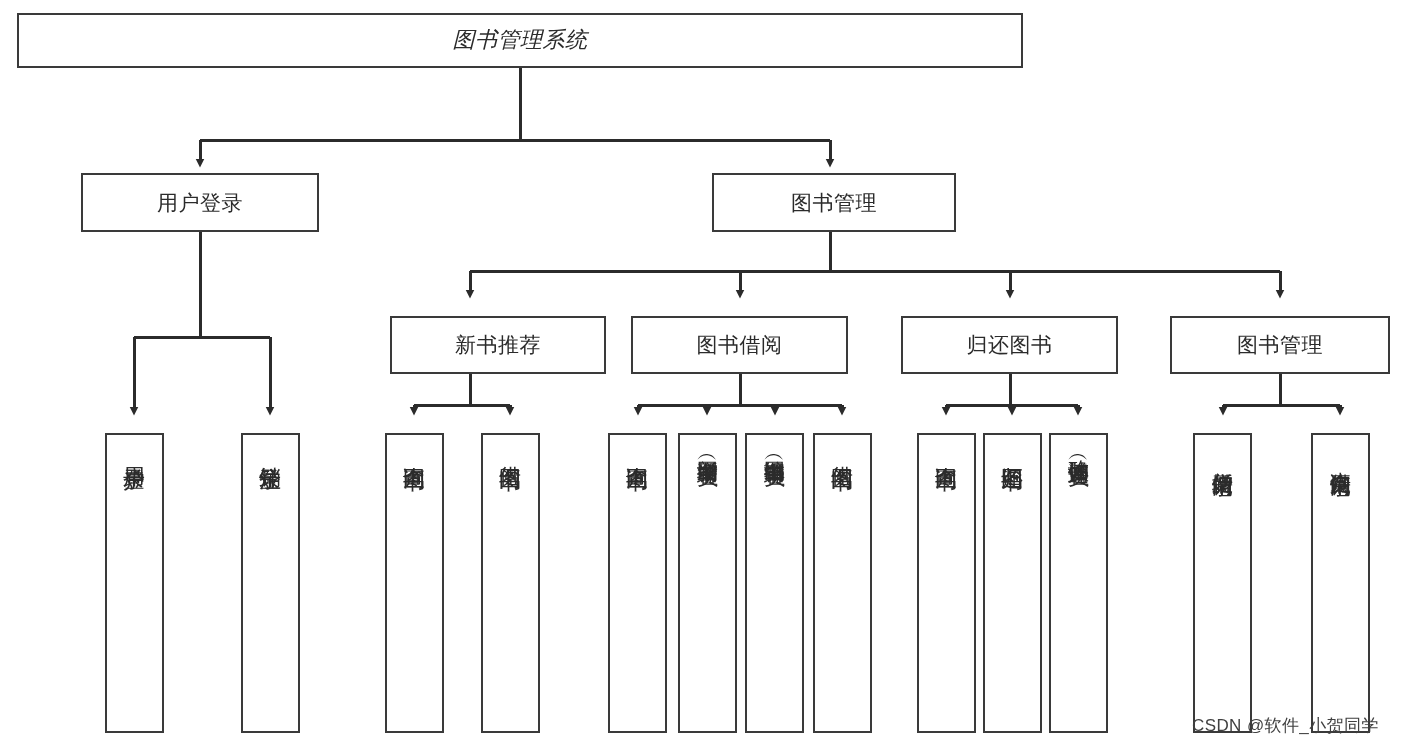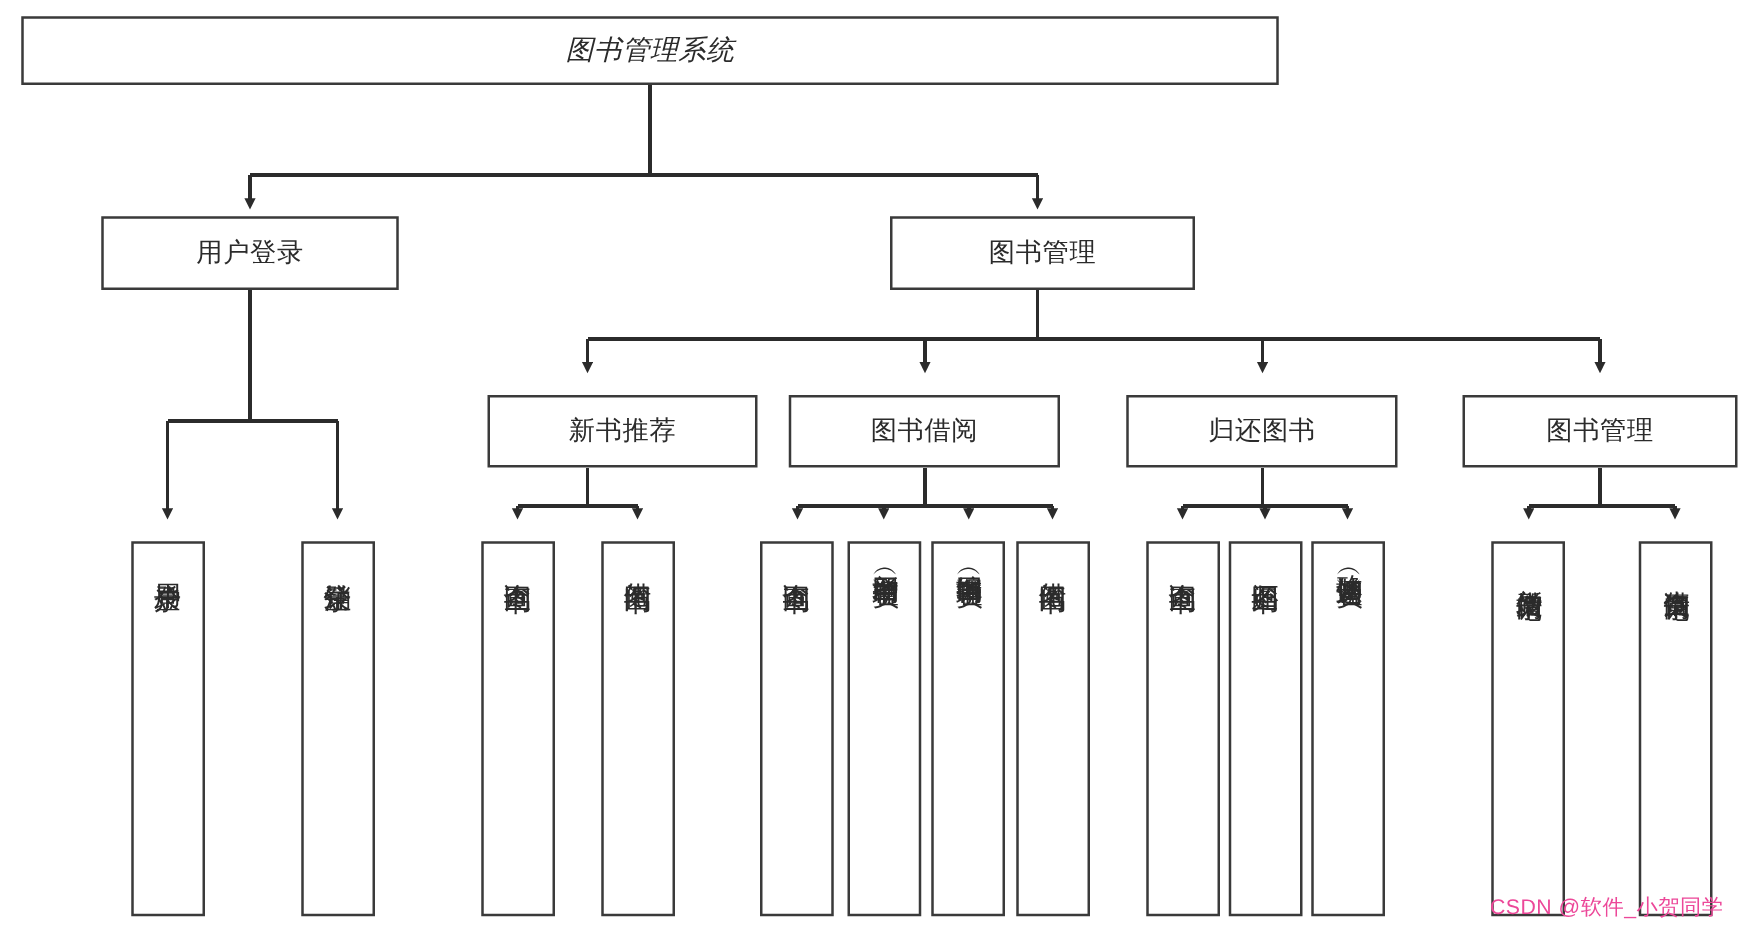--- a/index.html
+++ b/index.html
@@ -63,21 +63,21 @@
   }
   .node.title .lbl {
     font-size: 22px;
     font-style: italic;
   }
   #watermark {
     position: absolute;
     left: 1192px;
     top: 714px;
     font-size: 17px;
-    color: #ec4899;
+    color: #404040;
     white-space: nowrap;
     letter-spacing: 0.4px;
     font-family: "Liberation Sans", "DejaVu Sans", sans-serif;
   }
 </style>
 </head>
 <body>
 
 <div id="canvas">
 

